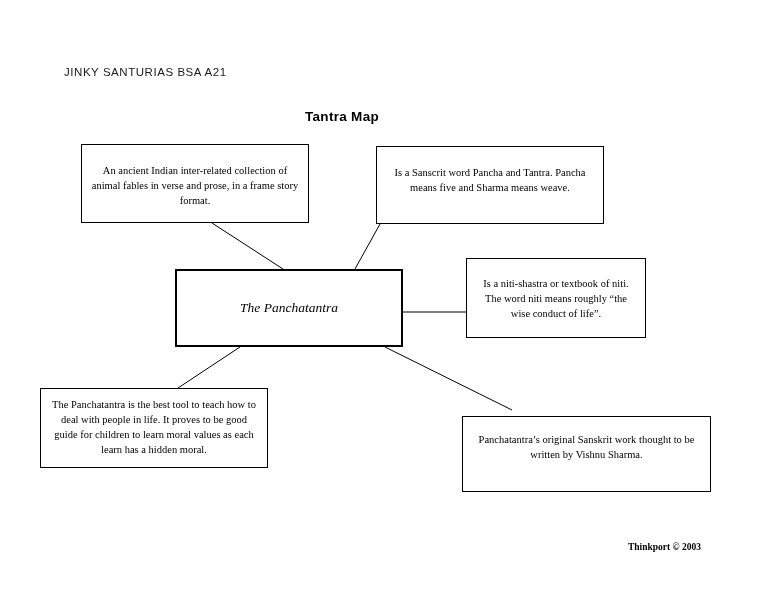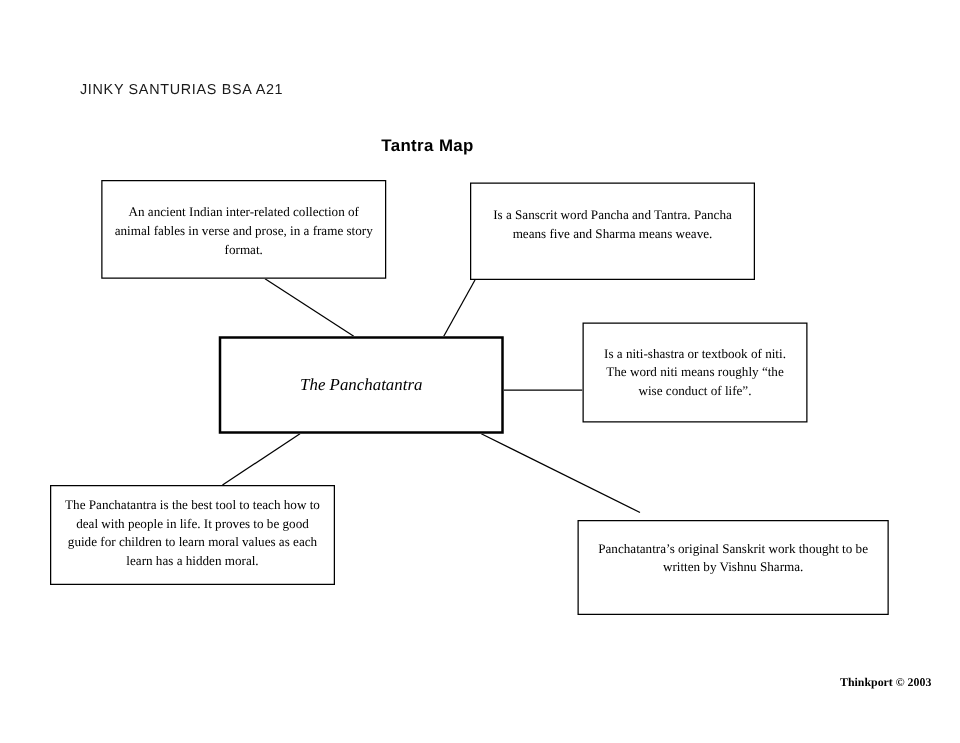--- a/index.html
+++ b/index.html
@@ -52,21 +52,20 @@
   }
   .footer {
     position: absolute;
     left: 628px;
     top: 542px;
     font-family: "Liberation Serif", "DejaVu Serif", serif;
     font-size: 9.5px;
     font-weight: bold;
     color: #000000;
     white-space: nowrap;
-    margin-left: 44px;
   }
   .node {
     position: absolute;
     box-sizing: border-box;
     background: #ffffff;
     border: 1px solid #000000;
     display: flex;
     align-items: flex-start;
     justify-content: flex-end;
     z-index: 2;

